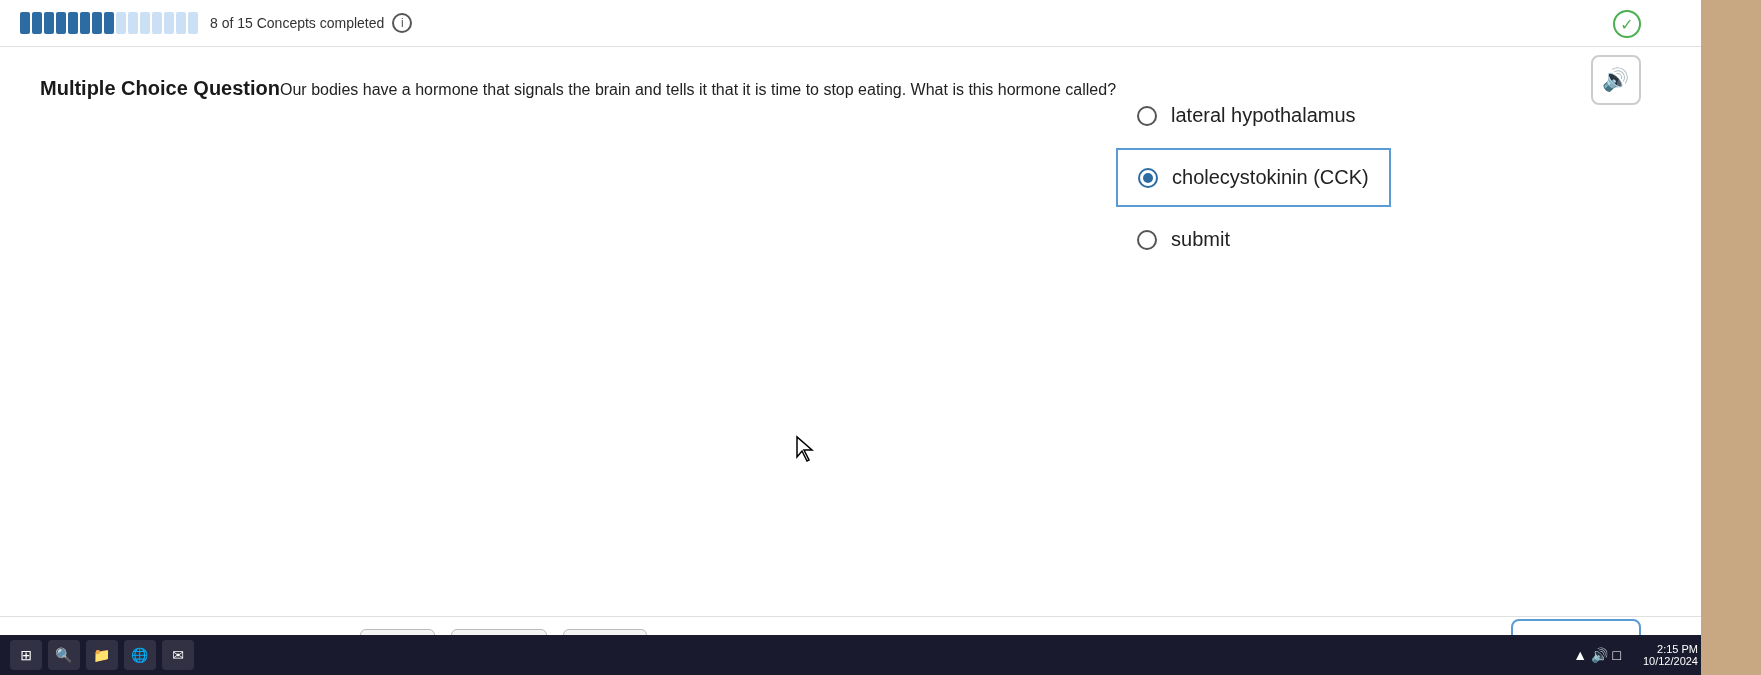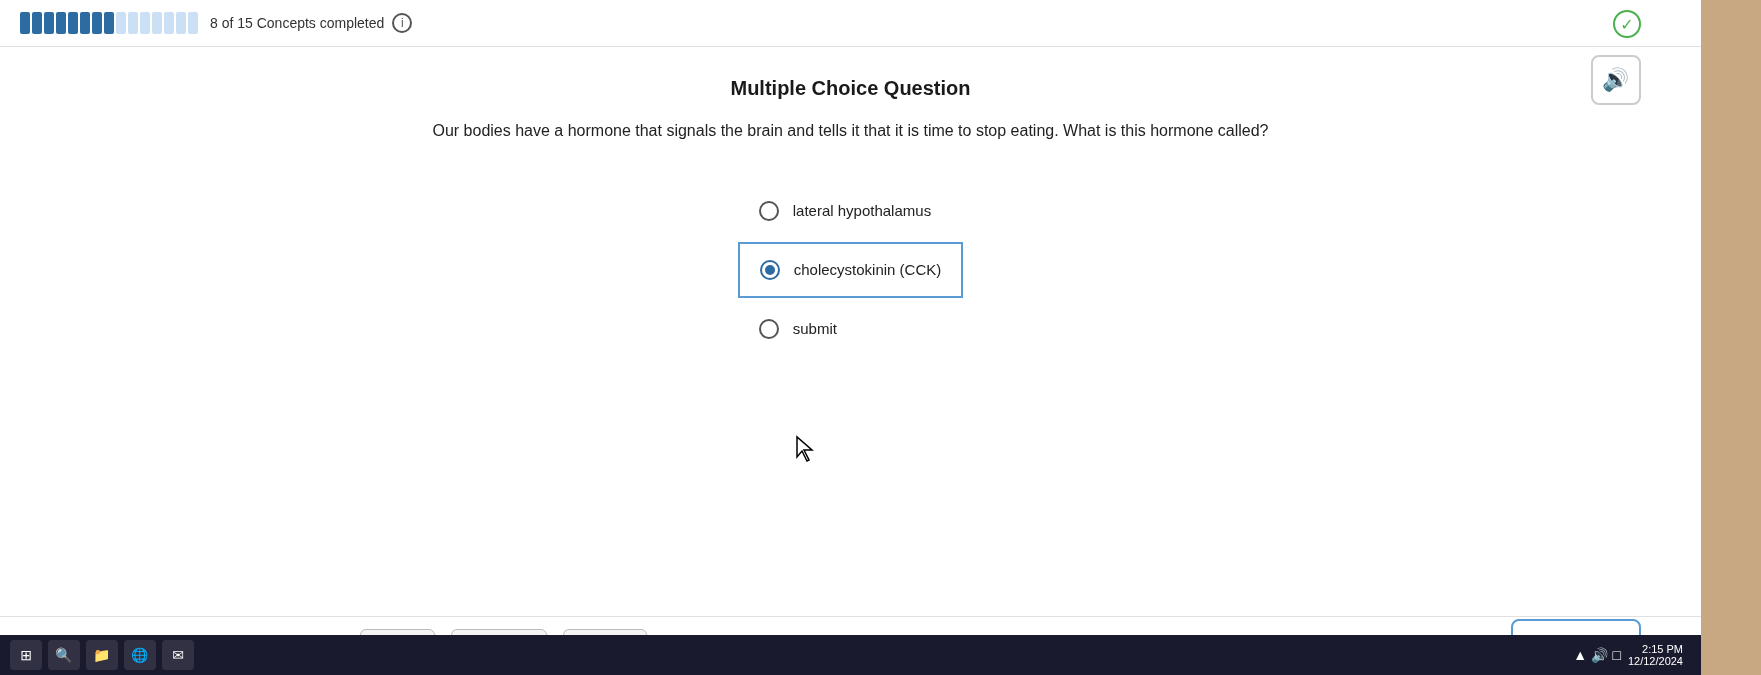--- a/index.html
+++ b/index.html
@@ -106,22 +106,21 @@
       justify-content: center;
       cursor: pointer;
       font-size: 22px;
       color: #555;
     }
 
     .question-area {
       padding: 30px 40px 20px 40px;
       flex: 1;
       display: flex;
-      flex-direction: column;
-      align-items: center;
+      flex-direction: row;
     }
 
     .question-type-label {
       font-size: 20px;
       font-weight: 700;
       color: #1a1a1a;
       margin-bottom: 18px;
     }
 
     .question-text {
@@ -176,21 +175,21 @@
     }
 
     .radio-inner {
       width: 10px;
       height: 10px;
       border-radius: 50%;
       background: #2d6ca2;
     }
 
     .answer-label {
-      font-size: 15px;
+      font-size: 20px;
       color: #222;
     }
 
     .bottom-bar {
       display: flex;
       align-items: center;
       padding: 12px 40px;
       border-top: 1px solid #e0e0e0;
       background: #fff;
       gap: 16px;
@@ -256,21 +255,21 @@
       display: flex;
       align-items: center;
       justify-content: center;
       cursor: pointer;
       font-size: 14px;
       color: #fff;
     }
 
     .taskbar-time {
       position: absolute;
-      right: 18px;
+      right: 3px;
       font-size: 11px;
       color: #fff;
       text-align: right;
     }
 
     .taskbar-icons {
       display: flex;
       align-items: center;
       gap: 4px;
       position: absolute;
@@ -376,21 +375,21 @@
     <div class="taskbar-item">📁</div>
     <div class="taskbar-item">🌐</div>
     <div class="taskbar-item">✉</div>
     <div class="taskbar-icons">
       <span>▲</span>
       <span>🔊</span>
       <span>□</span>
     </div>
     <div class="taskbar-time">
       <div>2:15 PM</div>
-      <div>12/12/2024</div>
+      <div>10/12/2024</div>
     </div>
   </div>
 
   <div class="cursor">
     <svg width="20" height="28" viewBox="0 0 20 28">
       <path d="M2 2 L2 22 L7 16 L12 26 L14 25 L9 15 L17 15 Z" fill="white" stroke="black" stroke-width="1.5"></path>
     </svg>
   </div>
 
 </div>

